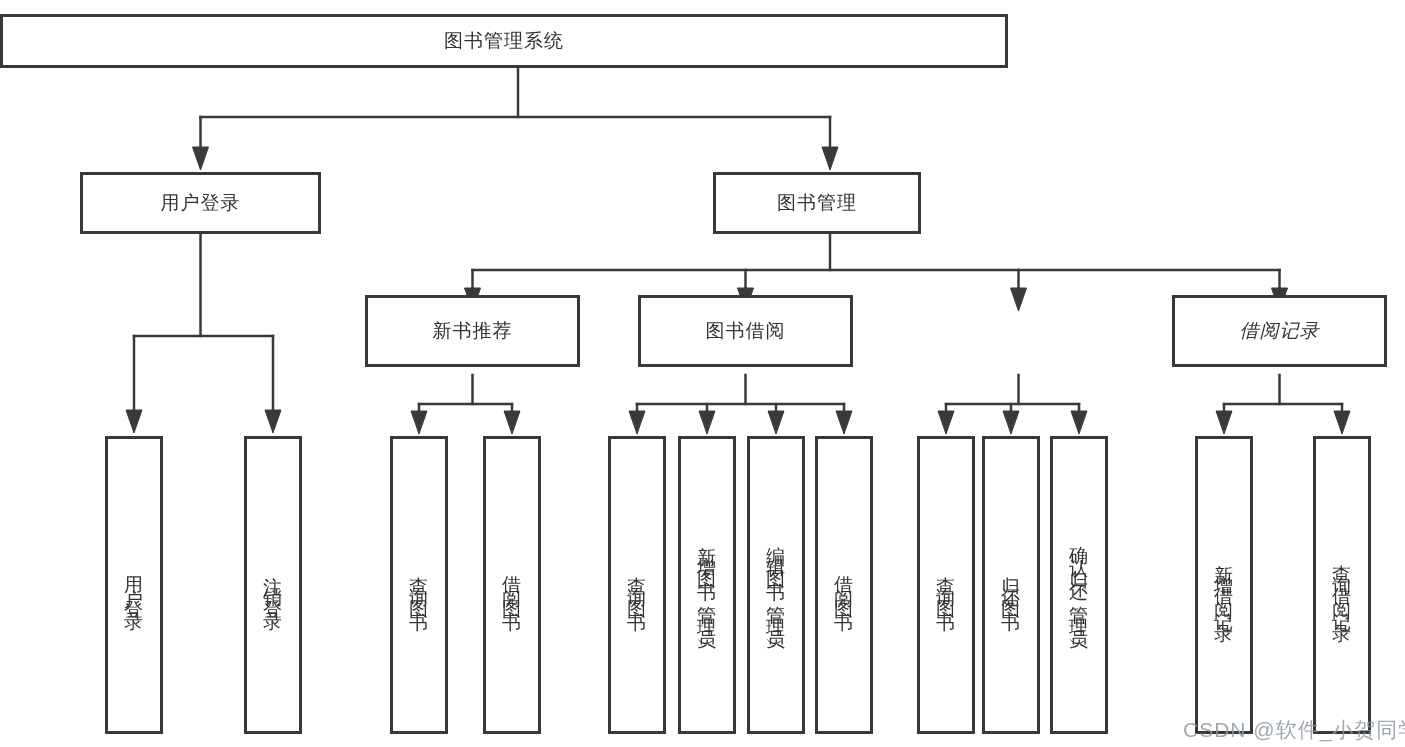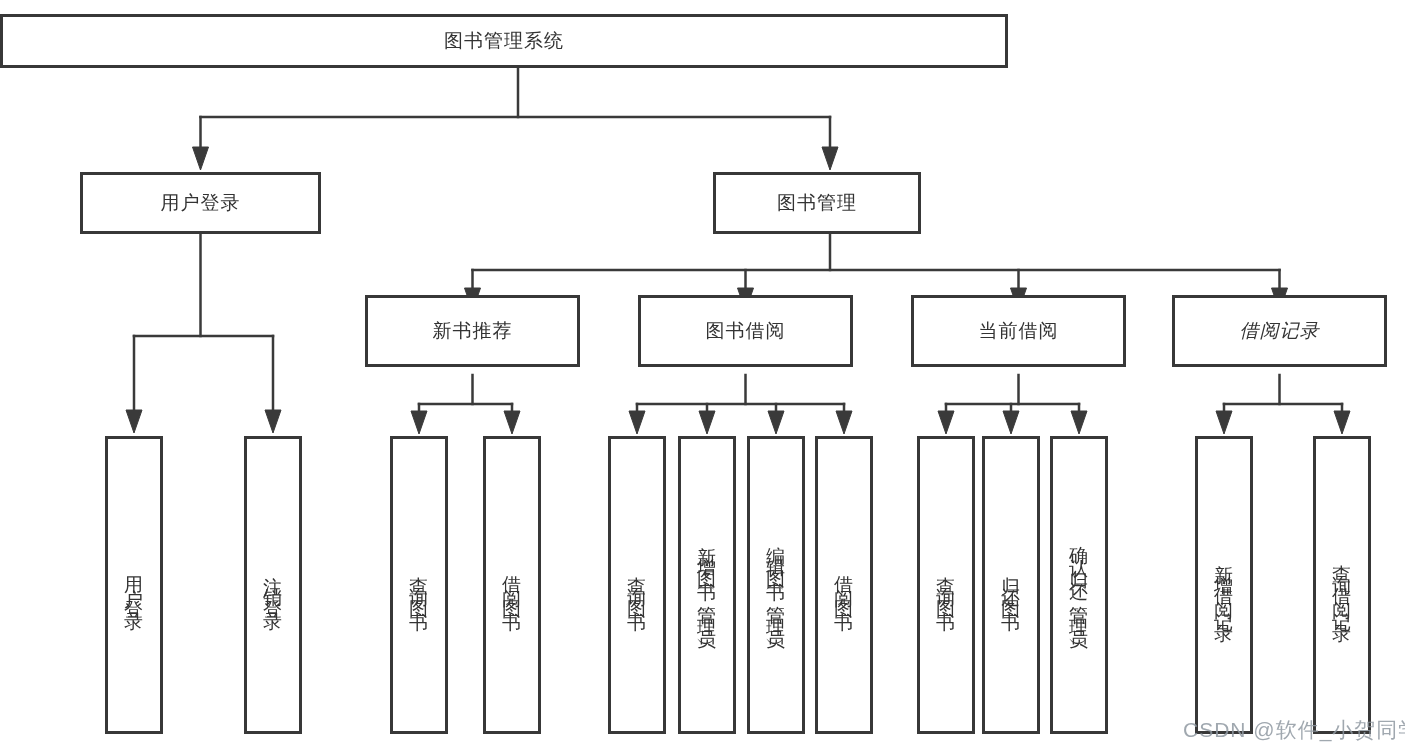--- a/index.html
+++ b/index.html
@@ -140,21 +140,20 @@
     </g>
   </svg>
 
   <div class="node root-box">图书管理系统</div>
 
   <div class="node l2-box" style="left:80px; width:241px;">用户登录</div>
   <div class="node l2-box" style="left:713px; width:208px;">图书管理</div>
 
   <div class="node l3-box" style="left:365px;">新书推荐</div>
   <div class="node l3-box" style="left:638px;">图书借阅</div>
-  <div class="node l3-box" style="left:911px;">当前借阅</div>
   <div class="node l3-box" style="left:1172px;font-style:italic;">借阅记录</div>
 
   <div class="node leaf-box" style="left:105px;">
     <span class="vtext">用户登录</span>
   </div>
   <div class="node leaf-box" style="left:244px;">
     <span class="vtext">注销登录</span>
   </div>
 
   <div class="node leaf-box" style="left:390px;">

